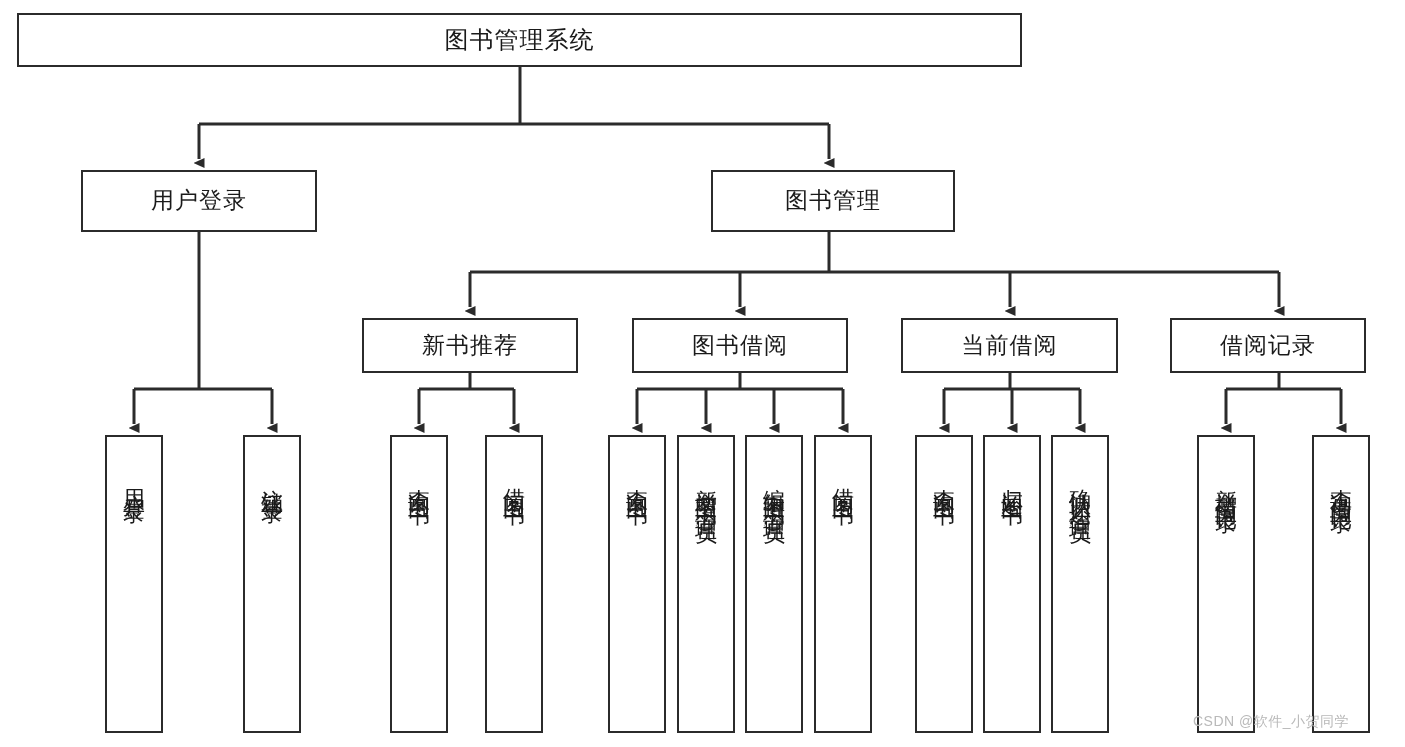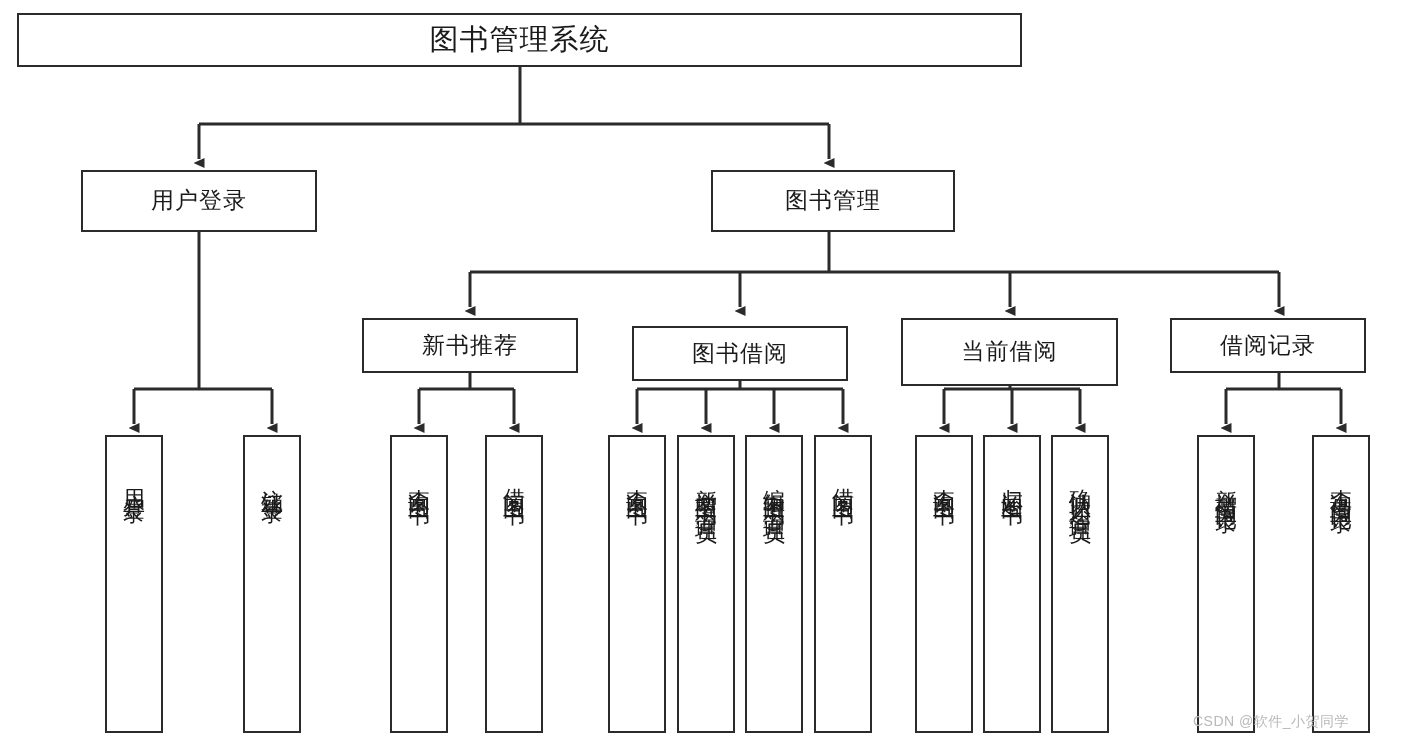--- a/index.html
+++ b/index.html
@@ -50,21 +50,21 @@
   .node.vert .vtext {
     writing-mode: vertical-rl;
     text-orientation: upright;
     -webkit-writing-mode: vertical-rl;
     letter-spacing: 5px;
     line-height: 1;
     white-space: nowrap;
     text-align: left;
   }
   .node.root {
-    font-size: 29px;
+    font-size: 24px;
   }
   .watermark {
     position: absolute;
     left: 1193px;
     top: 713px;
     font-size: 14px;
     color: #b9b9b9;
     letter-spacing: 0.5px;
     z-index: 5;
     white-space: nowrap;
@@ -122,24 +122,24 @@
     </div>
     <div class="node horiz" style="left: 81px; top: 170px; width: 236px; height: 62px;">
       <span>用户登录</span>
     </div>
     <div class="node horiz" style="left: 711px; top: 170px; width: 244px; height: 62px;">
       <span>图书管理</span>
     </div>
     <div class="node horiz" style="left: 362px; top: 318px; width: 216px; height: 55px;">
       <span>新书推荐</span>
     </div>
-    <div class="node horiz" style="left: 632px; top: 326px; width: 216px; height: 55px;">
+    <div class="node horiz" style="left: 632px; top: 318px; width: 216px; height: 55px;">
       <span>图书借阅</span>
     </div>
-    <div class="node horiz" style="left: 901px; top: 318px; width: 217px; height: 68px;">
+    <div class="node horiz" style="left: 901px; top: 318px; width: 217px; height: 55px;">
       <span>当前借阅</span>
     </div>
     <div class="node horiz" style="left: 1170px; top: 318px; width: 196px; height: 55px;">
       <span>借阅记录</span>
     </div>
     <div class="node vert" style="left: 105px; top: 435px; width: 58px; height: 298px;">
       <span class="vtext">用户登录</span>
     </div>
     <div class="node vert" style="left: 243px; top: 435px; width: 58px; height: 298px;">
       <span class="vtext">注销登录</span>

